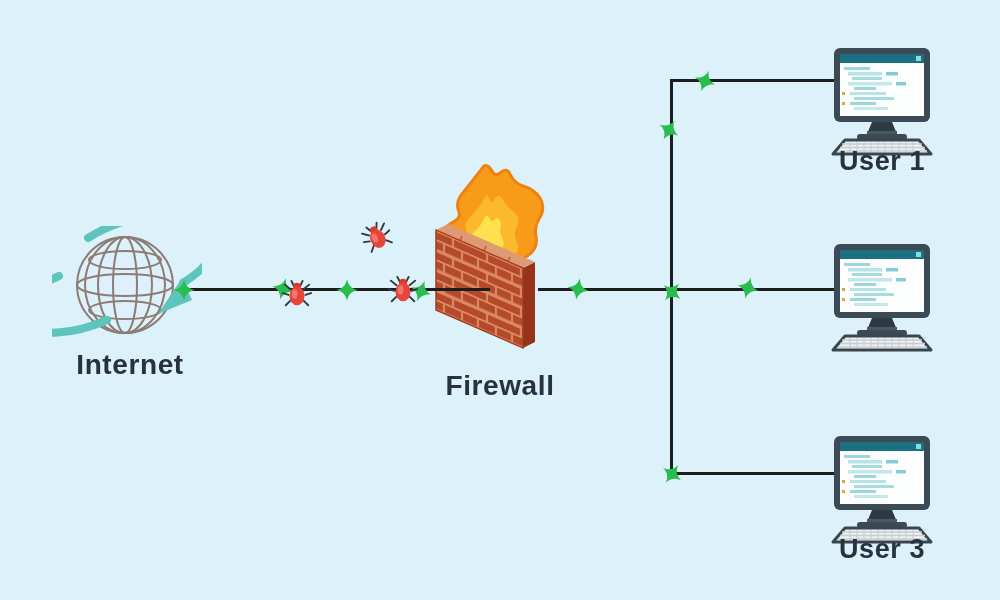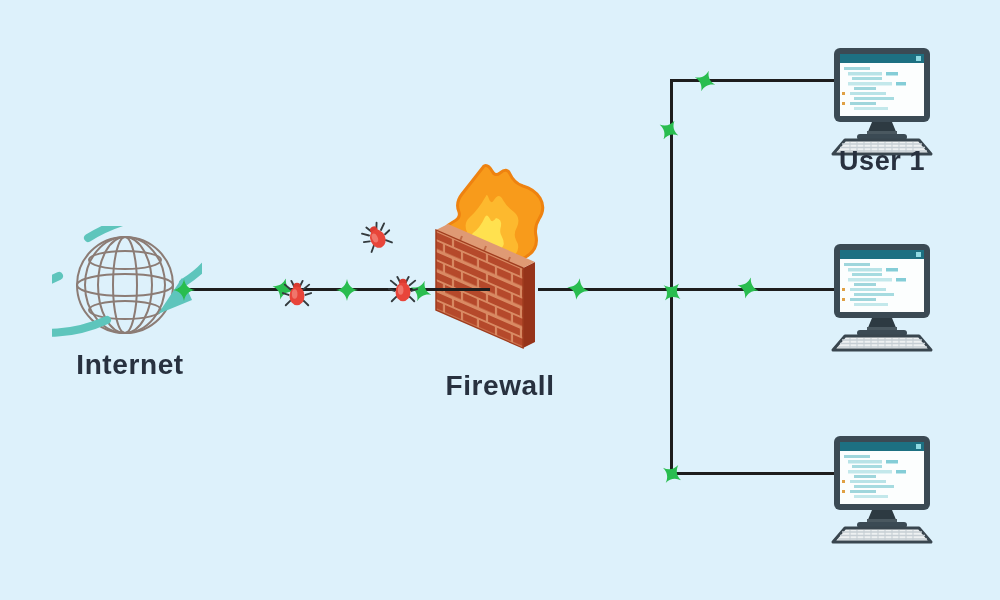--- a/index.html
+++ b/index.html
@@ -143,20 +143,21 @@
   </div>
   <div class="user-group" style="left:828px;top:244px;">
     <svg class="pcsvg">
         <use href="#pc"></use>
       </svg>
   </div>
   <div class="user-group" style="left:828px;top:436px;">
     <svg class="pcsvg">
         <use href="#pc"></use>
       </svg>
+    <div class="user-label">User 3</div>
   </div>
 
   <span class="star" style="left:173px;top:279px;">
       <svg viewBox="0 0 24 24">
         <use href="#star4"></use>
       </svg>
     </span>
   <span class="star" style="left:272px;top:278px;transform:rotate(15deg);">
       <svg viewBox="0 0 24 24">
         <use href="#star4"></use>

